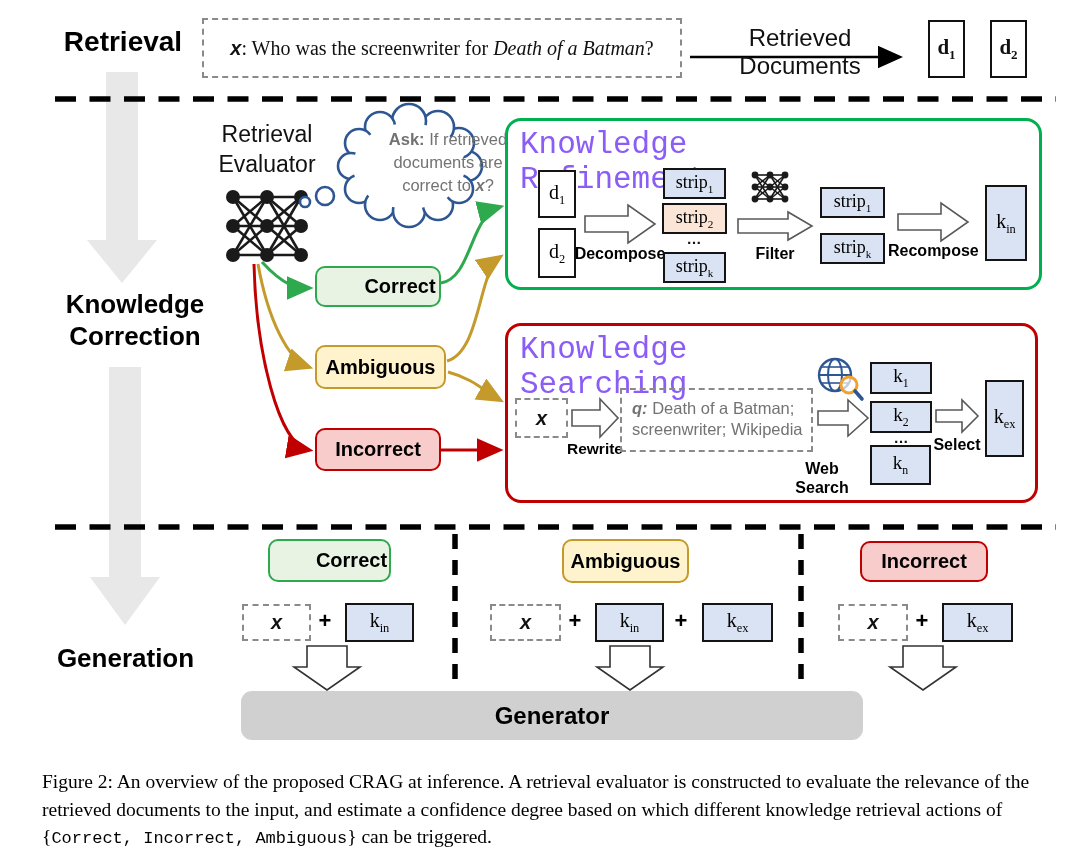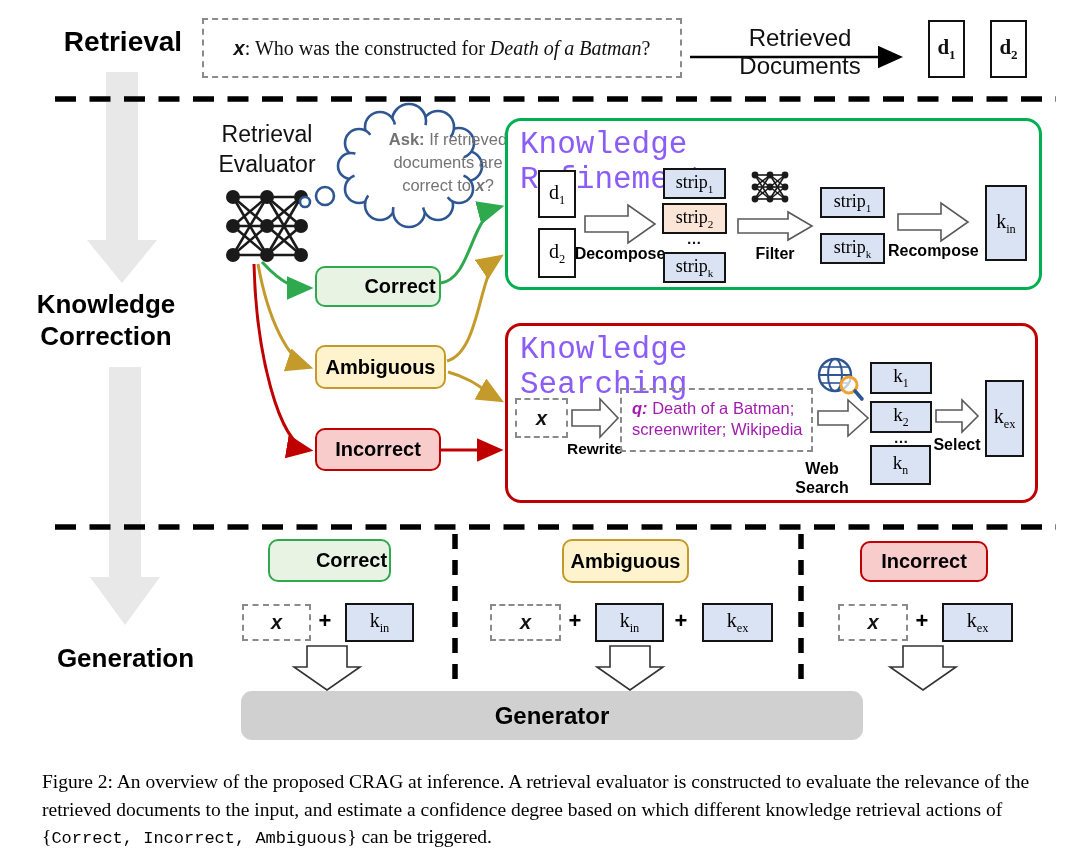--- a/index.html
+++ b/index.html
@@ -4,21 +4,21 @@
 <style>
   html,body{margin:0;padding:0;background:#ffffff;}
   .stage{position:relative;width:1080px;height:862px;background:#fff;overflow:hidden;
          font-family:"Liberation Sans",sans-serif;color:#111;}
   .abs{position:absolute;}
   svg.overlay{position:absolute;left:0;top:0;pointer-events:none;}
 
   
   .stage-label{font-weight:bold;color:#000;text-align:center;}
   #retrieval-label{left:60px;top:26px;width:126px;font-size:28px;}
-  #correction-label{left:11px;top:288px;width:190px;font-size:26px;line-height:32px;}
+  #correction-label{left:40px;top:288px;width:190px;font-size:26px;line-height:32px;}
   #generation-label{left:38px;top:643px;width:175px;font-size:26px;}
 
   
   .dashed-box{border:2.5px dashed #8a8a8a;background:#fff;box-sizing:border-box;
               display:flex;align-items:center;justify-content:center;}
   .serif{font-family:"Liberation Serif",serif;}
   .xvar{font-family:"Liberation Sans",sans-serif;font-weight:bold;font-style:italic;}
 
   #query-box{left:202px;top:18px;width:480px;height:60px;font-size:20px;}
   #query-box .serif{white-space:pre;}
@@ -72,21 +72,21 @@
   .step-label{font-weight:bold;font-size:16px;text-align:center;color:#000;}
   #decompose-label{left:573px;top:245px;width:94px;}
   #filter-label{left:743px;top:245px;width:64px;}
   #recompose-label{left:888px;top:242px;width:90px;}
   #rewrite-label{left:563px;top:440px;width:64px;font-size:15.5px;}
   #websearch-label{left:789px;top:435px;width:66px;line-height:19px;margin-top:24px;}
   #select-label{left:930px;top:436px;width:54px;}
 
   #ks-xbox{left:515px;top:398px;width:53px;height:40px;font-size:20px;}
   #ks-qbox{left:620px;top:388px;width:193px;height:64px;box-sizing:border-box;
-           border:2.5px dashed #8a8a8a;padding:8px 6px 0 10px;font-size:16.5px;line-height:21px;color:#a21caf;}
+           border:2.5px dashed #8a8a8a;padding:8px 6px 0 10px;font-size:16.5px;line-height:21px;color:#737373;}
   #k1-box{left:870px;top:362px;width:62px;height:32px;font-size:19px;}
   #k2-box{left:870px;top:401px;width:62px;height:32px;font-size:19px;}
   #ks-dots{left:886px;top:429px;width:30px;height:16px;text-align:center;font-weight:bold;font-size:15px;}
   #kn-box{left:870px;top:445px;width:61px;height:40px;font-size:19px;}
   #kex-box{left:985px;top:380px;width:39px;height:77px;font-size:20px;}
 
   
   #gen-badge-correct{left:268px;top:539px;width:123px;height:43px;}
   #gen-badge-ambiguous{left:562px;top:539px;width:127px;height:44px;}
   #gen-badge-incorrect{left:860px;top:541px;width:128px;height:41px;}
@@ -256,21 +256,21 @@
 
     <polygon fill="#fff" stroke="#333" stroke-width="1.6" points="307,646 347,646 347,667 360,667 327,690 294,667 307,667"></polygon>
     <polygon fill="#fff" stroke="#333" stroke-width="1.6" points="610,646 650,646 650,667 663,667 630,690 597,667 610,667"></polygon>
     <polygon fill="#fff" stroke="#333" stroke-width="1.6" points="903,646 943,646 943,667 956,667 923,690 890,667 903,667"></polygon>
   </svg>
 
   <div class="abs stage-label" id="retrieval-label">Retrieval</div>
 
   <div class="abs dashed-box" id="query-box">
     <span class="xvar">x</span>
-      <span class="serif">: Who was the constructed for </span>
+      <span class="serif">: Who was the screenwriter for </span>
       <i class="serif">Death of a Batman</i>
       <span class="serif">?</span>
   </div>
 
   <div class="abs" id="retrieved-docs-label">Retrieved Documents</div>
 
   <div class="abs doc-box" id="doc1">
     <span><span>d</span><sub>1</sub></span>
   </div>
   <div class="abs doc-box" id="doc2">

